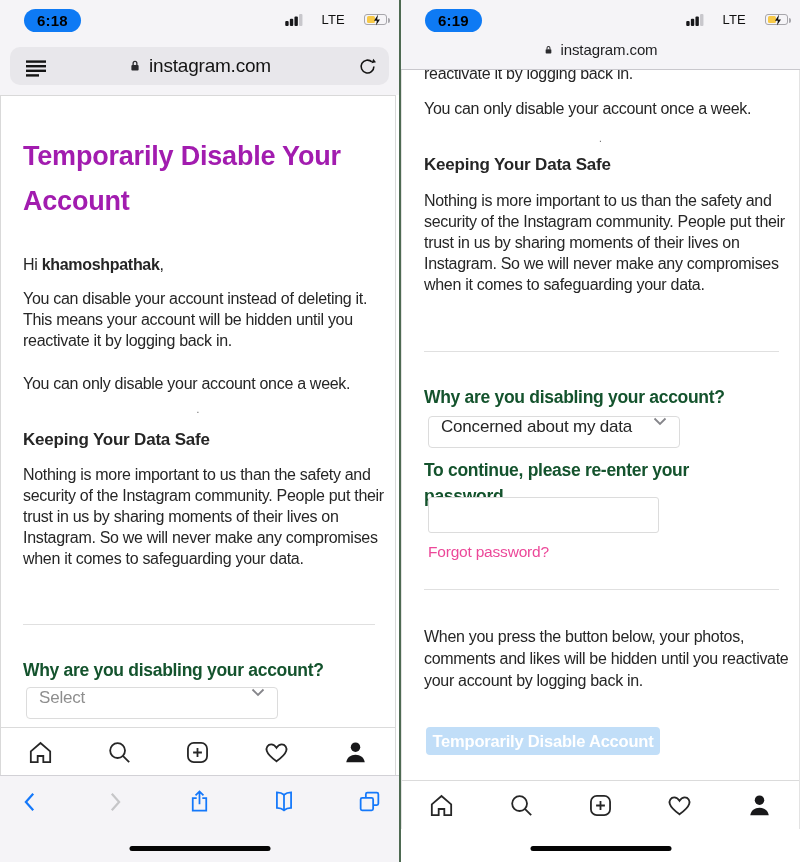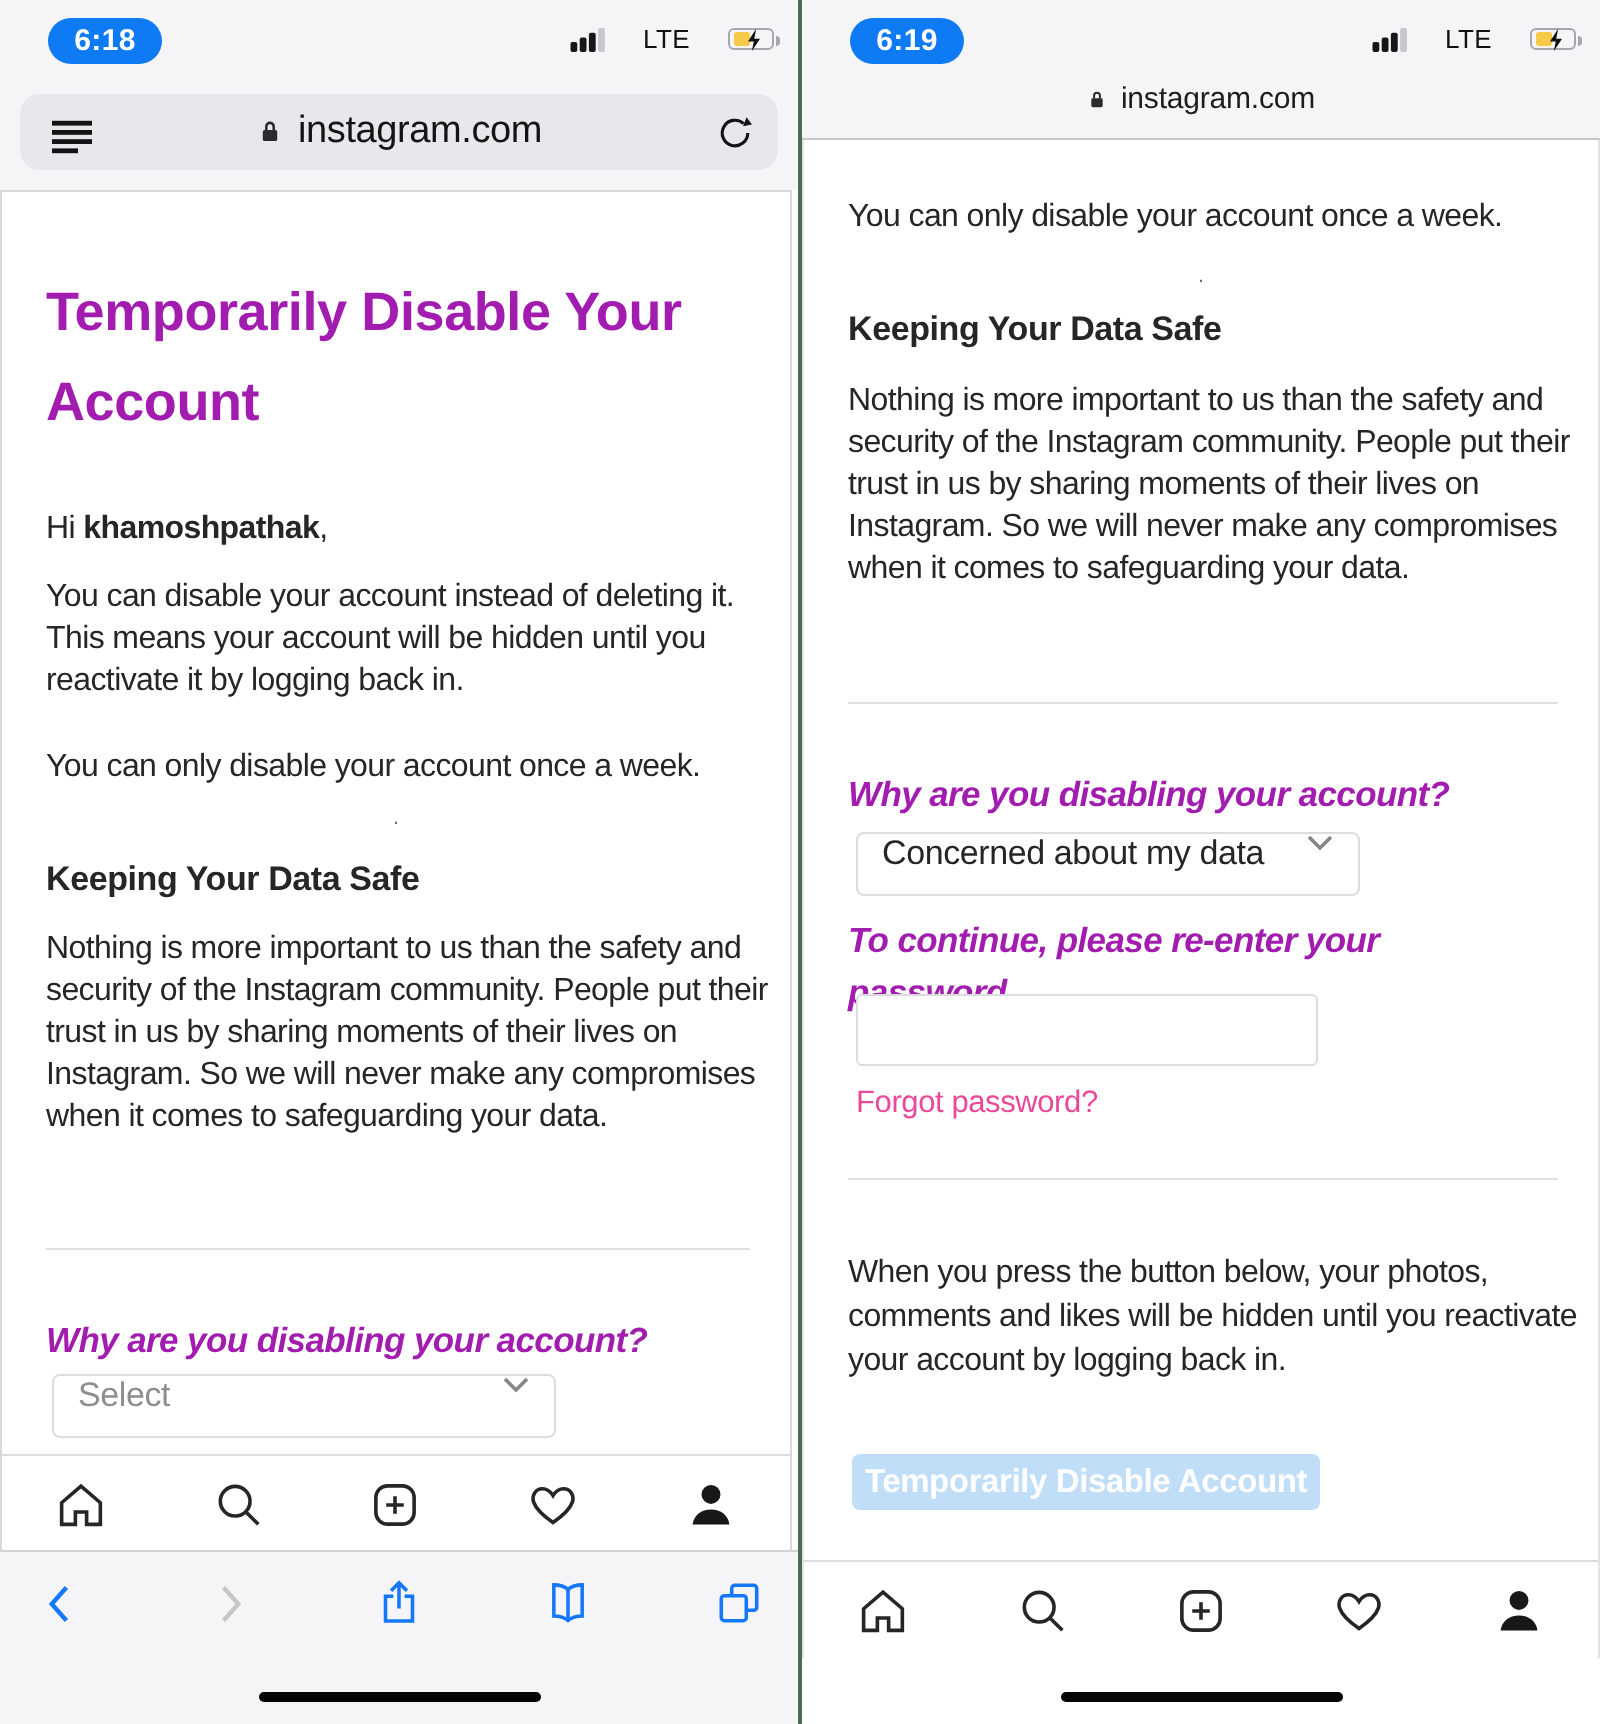--- a/index.html
+++ b/index.html
@@ -9,21 +9,21 @@
 
   .phone { position:relative; width:399px; height:862px; background:#fff; overflow:hidden; flex:0 0 auto; }
   .screens-divider { width:2px; height:862px; background:#4e6a52; flex:0 0 auto; }
 
   
   .chrome-top { position:absolute; top:0; left:0; right:0; background:#f5f4f7; }
   .phone-left .chrome-top { height:95px; }
   .phone-right .chrome-top { height:70px; border-bottom:1px solid #c9c8cd; }
   .statusbar { position:relative; height:40px; }
   .time-pill { position:absolute; left:24px; top:9px; width:57px; height:23px; border-radius:12px;
-    background:#0e7af4; color:#ffffff; font-size:15px; font-weight:bold; display:flex; align-items:center; justify-content:center; letter-spacing:.2px; }
+    background:#0e7af4; color:#000000; font-size:15px; font-weight:bold; display:flex; align-items:center; justify-content:center; letter-spacing:.2px; }
   .status-cluster { position:absolute; right:12px; top:12px; display:flex; align-items:center; gap:19px; }
   .lte-label { font-size:13px; color:#111; letter-spacing:.2px; }
   .bat { position:relative; width:23px; height:11.5px; border:1px solid #a7a6ab; border-radius:3px; }
   .bat-fill { position:absolute; left:1.5px; top:1.5px; width:8.5px; height:6.5px; border-radius:1.5px; background:#f7c948; }
   .bat-cap { position:absolute; right:-3.5px; top:3px; width:2px; height:5px; background:#a7a6ab; border-radius:0 2px 2px 0; }
   .bat-bolt { position:absolute; left:7px; top:-0.5px; }
 
   
   .urlrow { position:relative; height:55px; }
   .url-field { position:absolute; left:10px; right:10px; top:7px; height:38px; border-radius:10px; background:#e8e7eb;
@@ -36,21 +36,21 @@
 
   
   .webpage { position:absolute; background:#fff; overflow:hidden; }
   .phone-left .webpage { top:95px; left:0; width:396px; height:680px; border:1px solid #d9d9d9; border-bottom:none; }
   .phone-right .webpage { top:70px; left:0; width:399px; height:759px; border-left:1px solid #e3e3e3; border-right:1px solid #e3e3e3; }
 
   .abs { position:absolute; left:22px; }
   .page-title { font-size:27px; line-height:45px; color:#a21caf; width:344px; letter-spacing:-.2px;font-weight:bold; }
   .body-text { font-size:16px; line-height:21px; letter-spacing:-.3px; width:366px; color:#262626; }
   .bold-h { font-size:17px; font-weight:bold; letter-spacing:-.2px; color:#262626; }
-  .q-label { font-size:17.5px; font-weight:bold; letter-spacing:-.3px; color:#a21caf;font-style:italic; }
+  .q-label { font-size:17.5px; font-weight:bold; letter-spacing:-.3px; color:#14532d; }
   .stray-dot { left:0; width:100%; text-align:center; font-size:10px; color:#666; line-height:10px; }
   .rule { position:absolute; left:22px; right:20px; height:1px; background:#e0e0e0; }
 
   .select-box { position:absolute; height:32px; border:1px solid #dcdcdc; border-radius:4px; background:#fff;
     display:flex; align-items:flex-start; padding:0 12px; font-size:17px; letter-spacing:-.2px; }
   .select-box .chev { margin-left:auto; }
   .placeholder { color:#8e8e8e; }
   .pwd-input { position:absolute; width:231px; height:36px; border:1px solid #dcdcdc; border-radius:3px; background:#fff;
     font-size:16px; padding:0 10px; outline:none; }
   .link { font-size:15.5px; color:#ec4899; letter-spacing:-.2px; }
@@ -250,20 +250,21 @@
       <div class="urlrow-mini">
         <svg class="ico" width="11" height="14" viewBox="0 0 24 24" style="margin-top:2px">
           <path d="M8.8 10.4V7.4a3.2 3.2 0 0 1 6.4 0v3" fill="none" stroke="#2b2b2e" stroke-width="2.2"></path>
           <rect x="5.8" y="10.2" width="12.4" height="9.6" rx="1.6" fill="#2b2b2e"></rect>
         </svg>
         <span class="url-domain-small">instagram.com</span>
       </div>
     </div>
 
     <div class="webpage">
+      <div class="abs body-text" style="top:-7px">reactivate it by logging back in.</div>
       <div class="abs body-text" style="top:28px">You can only disable your account once a week.</div>
       <div class="abs stray-dot" style="top:64px">.</div>
 
       <div class="abs bold-h" style="top:85px">Keeping Your Data Safe</div>
       <div class="abs body-text" style="top:120px">Nothing is more important to us than the safety and security of the Instagram community. People put their trust in us by sharing moments of their lives on Instagram. So we will never make any compromises when it comes to safeguarding your data.</div>
 
       <div class="rule" style="top:281px"></div>
 
       <div class="abs q-label" style="top:317px">Why are you disabling your account?</div>
 

